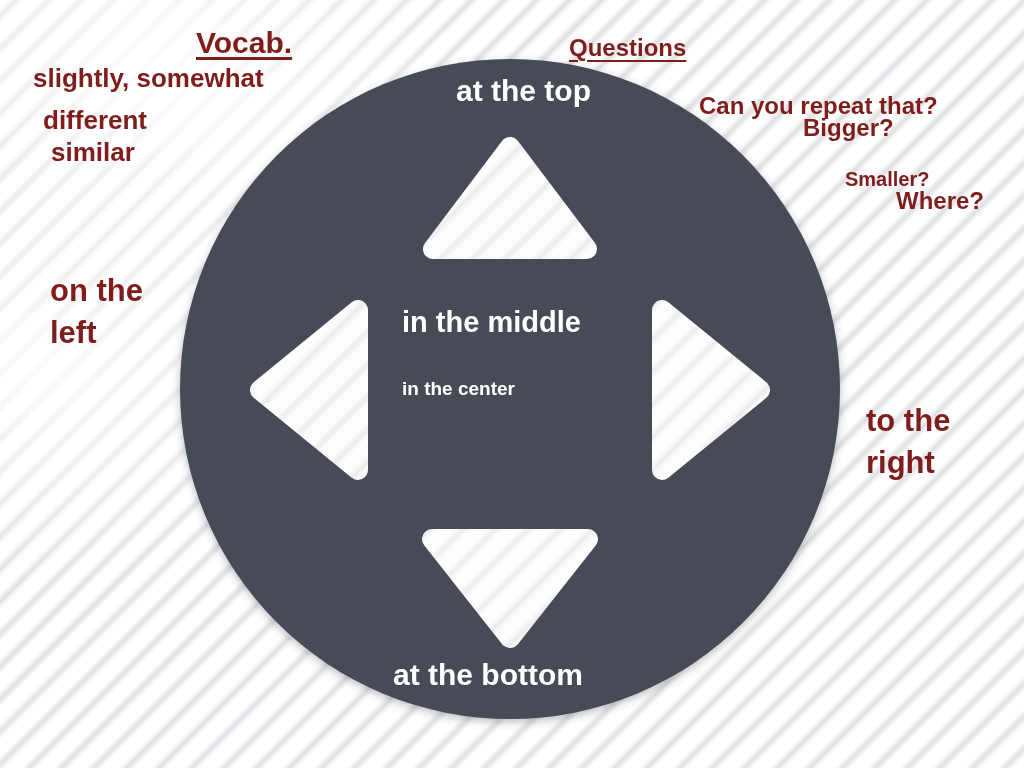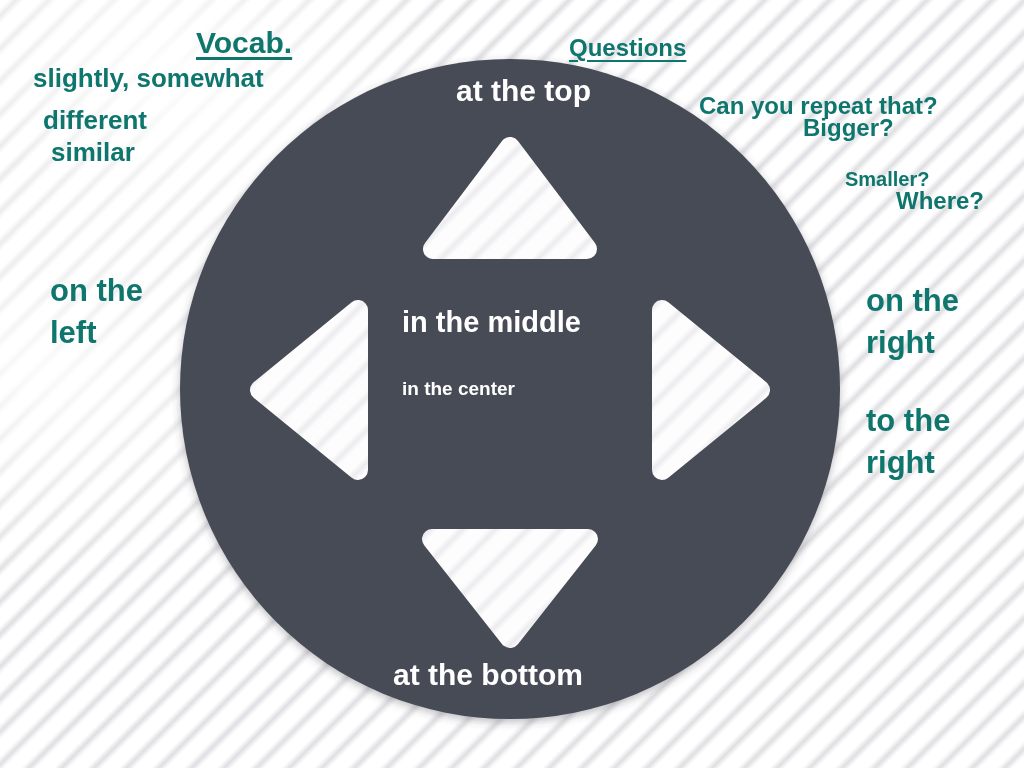--- a/index.html
+++ b/index.html
@@ -3,21 +3,21 @@
 <meta charset="utf-8">
 <style>
   html,body { margin:0; padding:0; background:#ffffff; }
   .slide {
     position:relative; width:1024px; height:768px; overflow:hidden;
     font-family:"Liberation Sans", sans-serif; font-weight:bold;
     background:#ffffff;
   }
   svg.scene { position:absolute; left:0; top:0; width:1024px; height:768px; z-index:1; }
   .txt { position:absolute; z-index:2; white-space:pre; }
-  .dark  { color:#0f766e; }
+  .dark  { color:#7f1d1d; }
   .light { color:#ffffff; }
 
   .vocab-heading    { left:196px; top:26px;  font-size:30px; text-decoration:underline; text-decoration-thickness:3px; text-underline-offset:4px; }
   .vocab-0          { left:33px;  top:63px;  font-size:26px; }
   .vocab-1          { left:43px;  top:105px; font-size:26px; }
   .vocab-2          { left:51px;  top:137px; font-size:26px; }
 
   .questions-heading{ left:569px; top:34px;  font-size:24px; text-decoration:underline; text-decoration-thickness:2px; text-underline-offset:4px; }
   .q-0 { left:699px; top:92px;  font-size:24px; }
   .q-1 { left:803px; top:114px; font-size:24px; }
@@ -95,16 +95,15 @@
   <div class="txt dark q-1">Bigger?</div>
   <div class="txt dark q-2">Smaller?</div>
   <div class="txt dark q-3">Where?</div>
 
   <div class="txt light lbl-top">at the top</div>
   <div class="txt light lbl-middle">in the middle</div>
   <div class="txt light lbl-center">in the center</div>
   <div class="txt light lbl-bottom">at the bottom</div>
 
   <div class="txt dark side left-on">on the left</div>
-  <div class="txt dark side right-on">on the right</div>
   <div class="txt dark side right-to">to the right</div>
 
 </div>
 
 </body></html>

